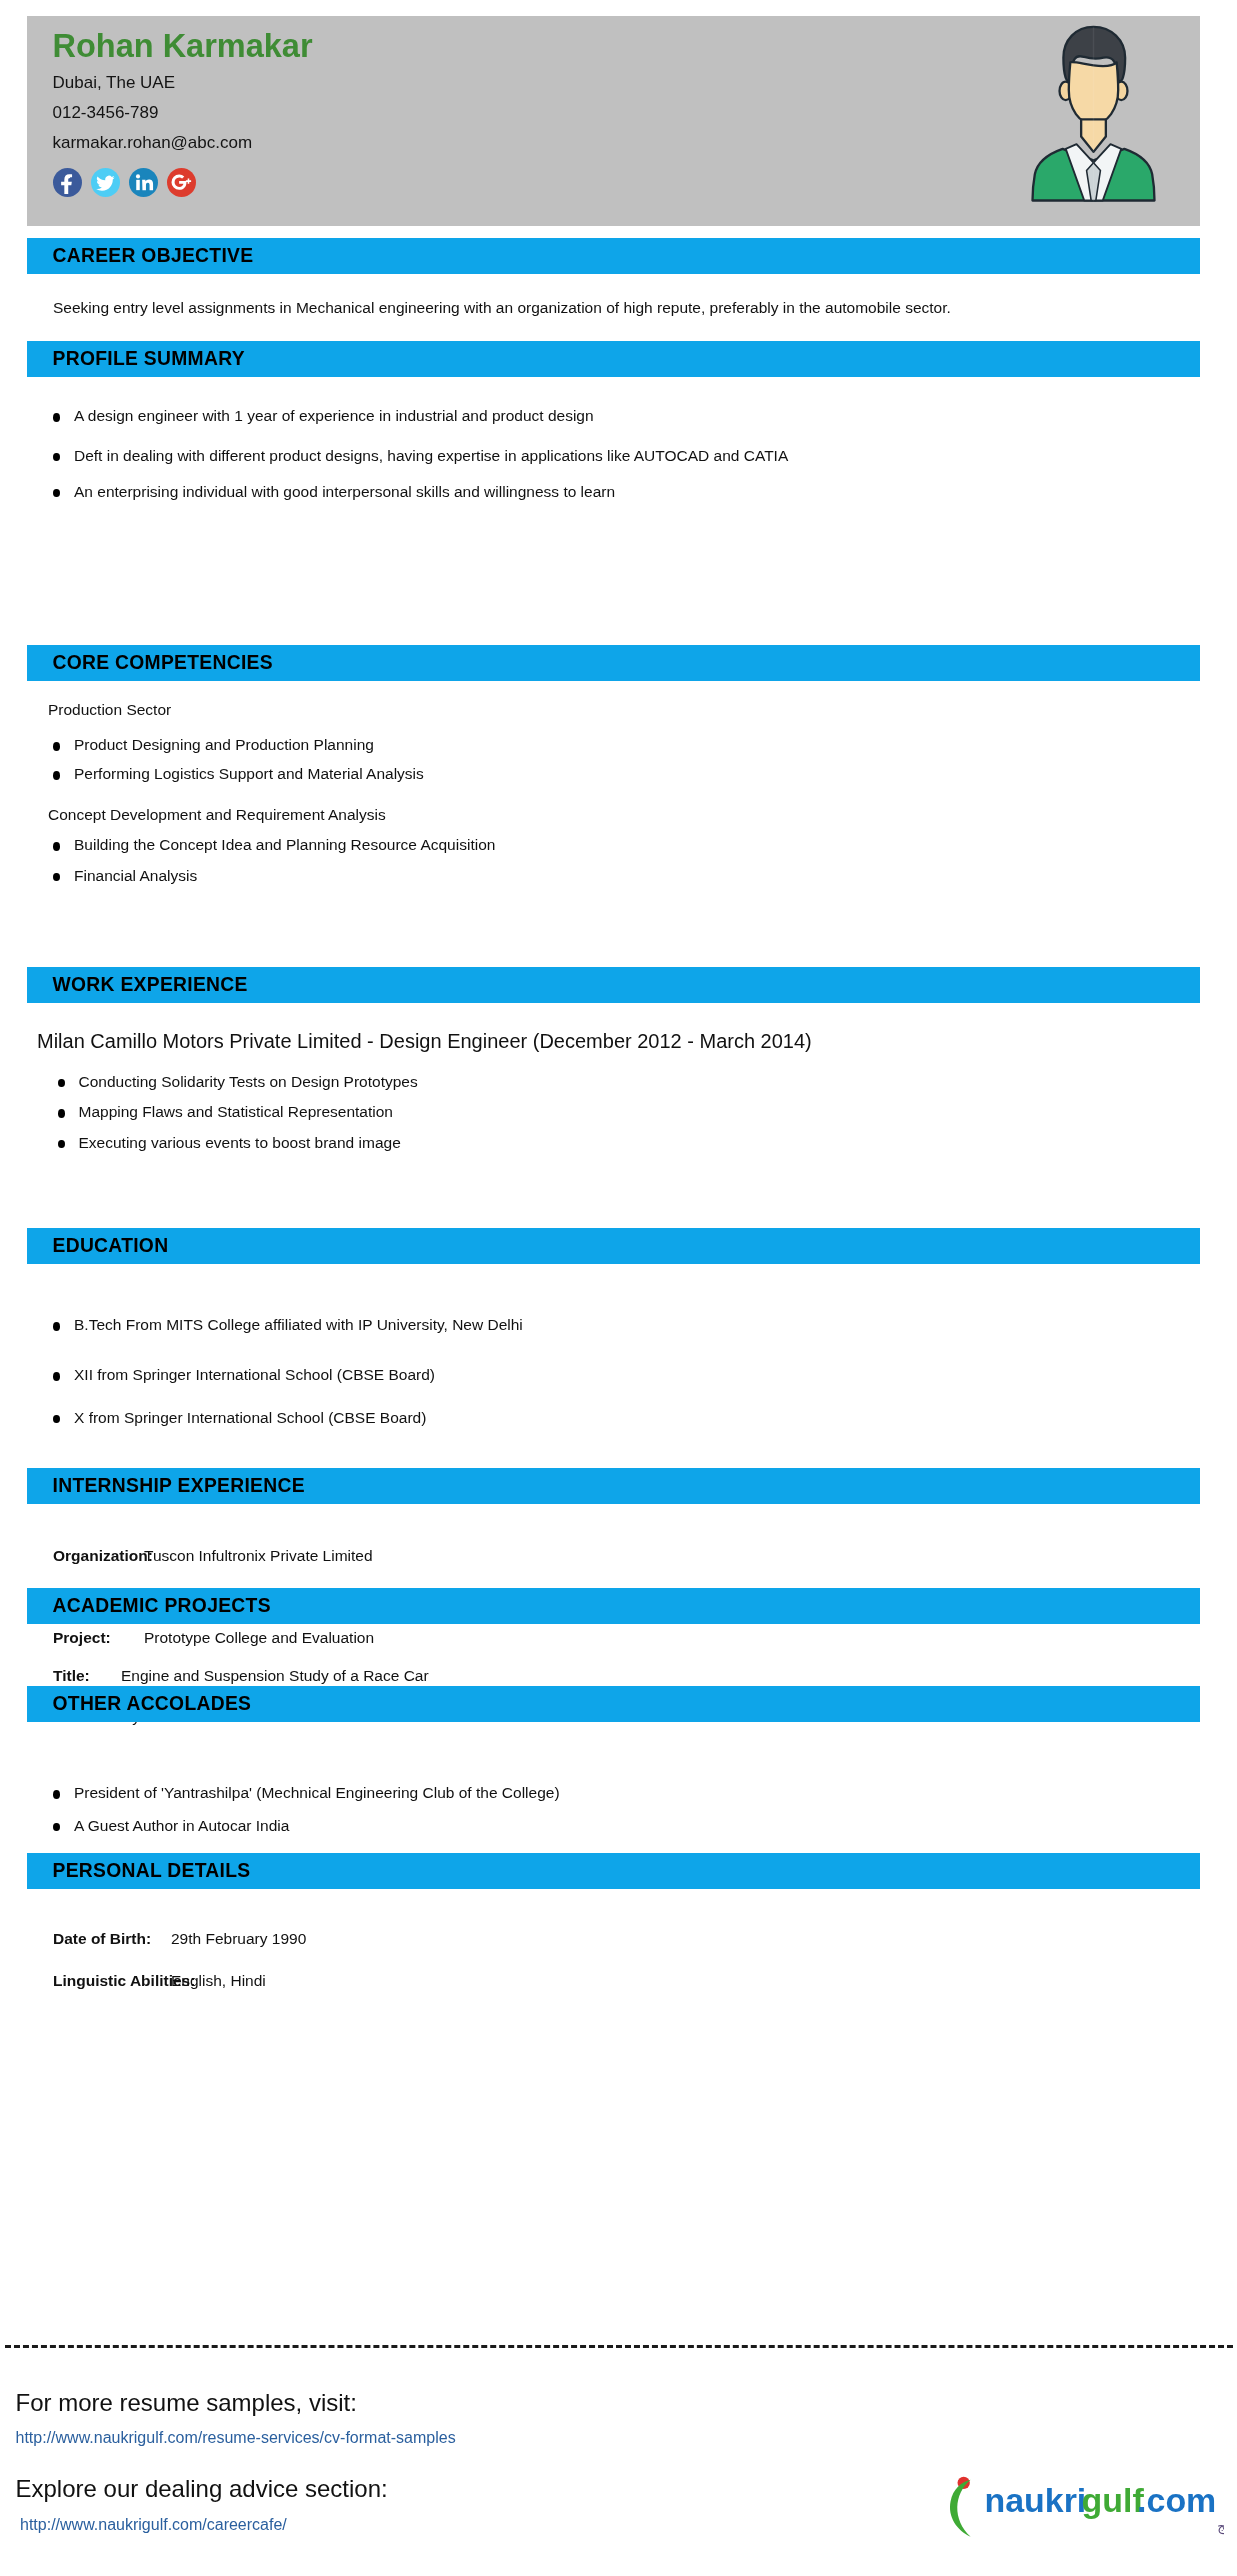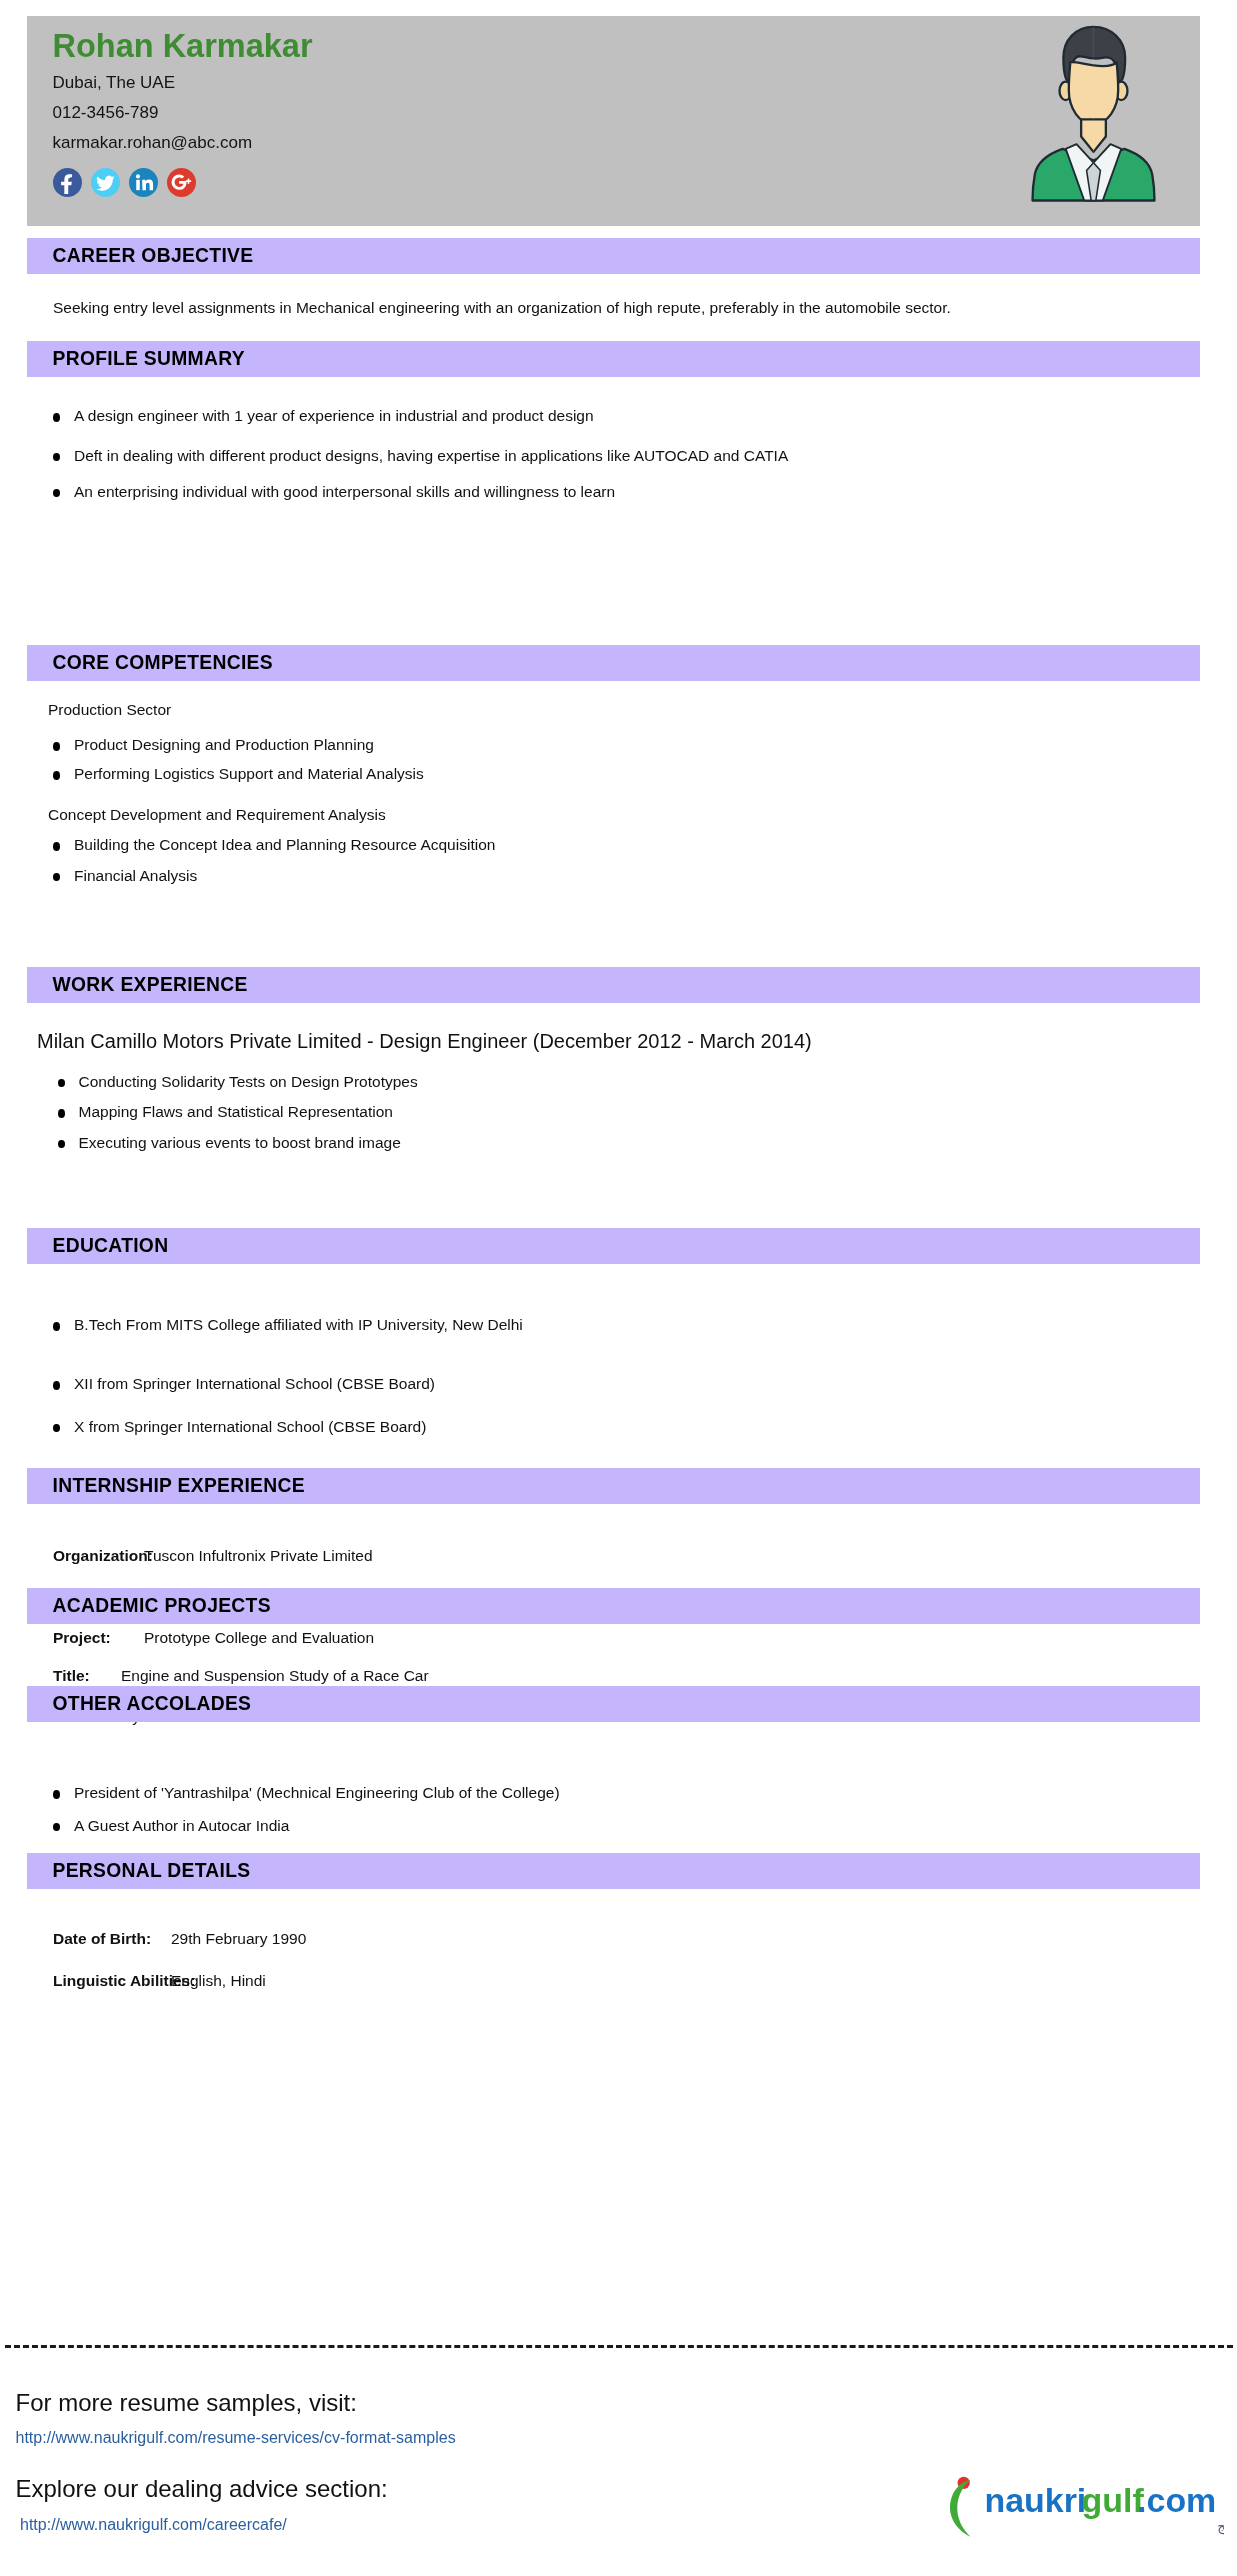--- a/index.html
+++ b/index.html
@@ -75,21 +75,21 @@
     width: 155px;
     height: 210px;
   }
   .avatar-wrap svg { display: block; width: 155px; height: 210px; }
 
   
   .sec-bar {
     position: absolute;
     left: 27px;
     width: 1173px;
-    background: #c4b5fd;
+    background: #0ea5e9;
     box-sizing: border-box;
   }
   .sec-bar .sec-title {
     position: absolute;
     left: 25.5px;
     top: 50%;
     transform: translateY(-50%);
     font-size: 19.3px;
     font-weight: bold;
     color: #000000;
@@ -271,21 +271,21 @@
     <li style="margin-top:10px;"><span>Executing various events to boost brand image</span></li>
   </ul>
 </div>
 
 <div class="sec-bar" style="top:1228px;height:36px;">
   <span class="sec-title">EDUCATION</span>
 </div>
 <div class="block" style="left:48px;top:1315px;width:1006px;">
   <ul class="bullets">
     <li><span>B.Tech From MITS College affiliated with IP University, New Delhi</span></li>
-    <li style="margin-top:39px;"><span>XII from Springer International School (CBSE Board)</span></li>
+    <li style="margin-top:30px;"><span>XII from Springer International School (CBSE Board)</span></li>
     <li style="margin-top:21.7px;"><span>X from Springer International School (CBSE Board)</span></li>
   </ul>
 </div>
 
 <div class="sec-bar" style="top:1468px;height:36px;">
   <span class="sec-title">INTERNSHIP EXPERIENCE</span>
 </div>
 <div class="block" style="left:53px;top:1547px;width:1006px;">
   <div class="kv-row">
     <span class="kv-key" style="width:91px;">Organization:</span>

